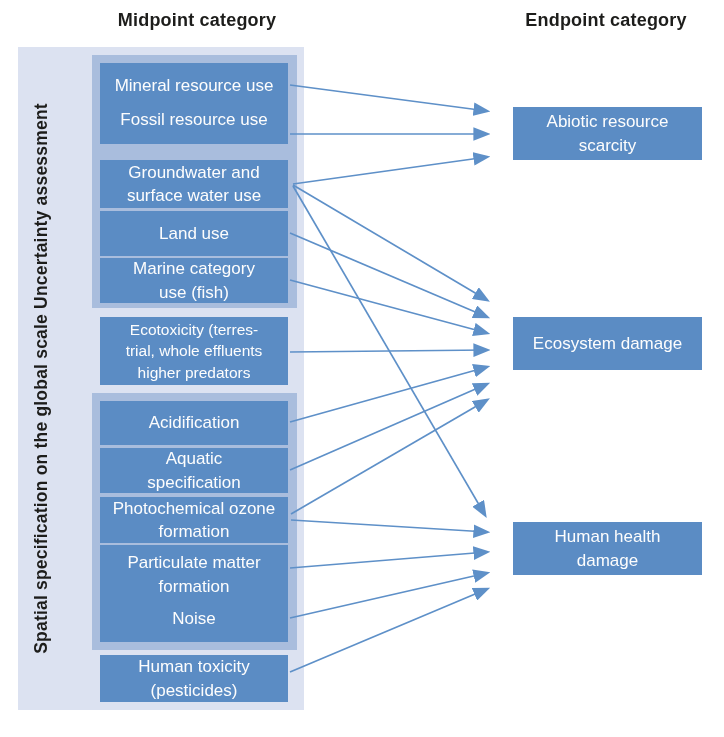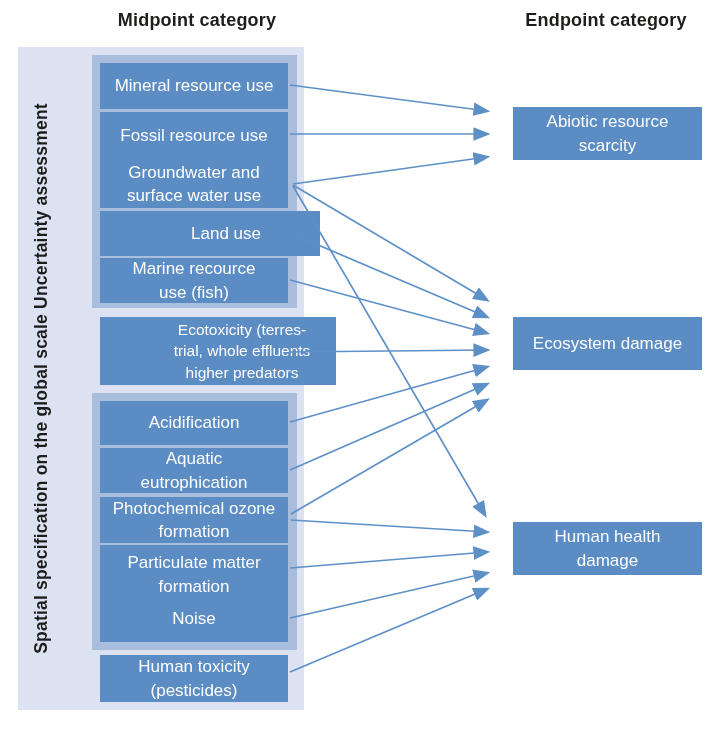--- a/index.html
+++ b/index.html
@@ -29,23 +29,23 @@
   .group{position:absolute;left:92px;width:205px;background:var(--group);}
   #group1{top:55px;height:253px;}
   #group2{top:393px;height:257px;}
   .mbox,.ebox{
     position:absolute;background:var(--box);color:var(--box-text);
     display:flex;align-items:center;justify-content:center;text-align:center;
     font-size:17px;line-height:1.38;white-space:pre-line;
   }
   .mbox{left:100px;width:188px;}
   .ebox{left:513px;width:189px;}
-  #mb1{top:63px;height:46px;}   #mb2{top:112px;height:48px;}
-  #mb3{top:160px;height:48px;}  #mb4{top:211px;height:45px;padding-left:32px;}
-  #mb5{top:258px;height:45px;}  #mb6{top:317px;height:68px;font-size:15.5px;padding-left:48px;}
+  #mb1{top:63px;height:46px;}   #mb2{top:96px;height:48px;}
+  #mb3{top:160px;height:48px;}  #mb4{top:211px;height:45px;}
+  #mb5{top:258px;height:45px;}  #mb6{top:317px;height:68px;font-size:15.5px;}
   #mb7{top:401px;height:44px;}  #mb8{top:448px;height:45px;}
   #mb9{top:497px;height:46px;}  #mb10{top:545px;height:59px;}
   #mb11{top:595px;height:47px;} #mb12{top:655px;height:47px;}
   #eb1{top:107px;height:53px;align-items:center;}  #eb2{top:317px;height:53px;}  #eb3{top:522px;height:53px;}
   #arrows{position:absolute;left:0;top:0;pointer-events:none;}
   #arrows line{stroke:var(--arrow);stroke-width:1.7;}
   #arrows .ah{fill:var(--arrow);}
 </style>
 </head>
 <body>
@@ -61,28 +61,28 @@
   </div>
 
   <div class="group" id="group1"></div>
   <div class="group" id="group2"></div>
 
   <div class="mbox" id="mb1"><span>Mineral resource use</span></div>
   <div class="mbox" id="mb2"><span>Fossil resource use</span></div>
   <div class="mbox" id="mb3"><span>Groundwater and
 surface water use</span></div>
   <div class="mbox" id="mb4"><span>Land use</span></div>
-  <div class="mbox" id="mb5"><span>Marine recource
+  <div class="mbox" id="mb5"><span>Marine category
 use (fish)</span></div>
   <div class="mbox" id="mb6"><span>Ecotoxicity (terres-
 trial, whole effluents
 higher predators</span></div>
   <div class="mbox" id="mb7"><span>Acidification</span></div>
   <div class="mbox" id="mb8"><span>Aquatic
-eutrophication</span></div>
+specification</span></div>
   <div class="mbox" id="mb9"><span>Photochemical ozone
 formation</span></div>
   <div class="mbox" id="mb10"><span>Particulate matter
 formation</span></div>
   <div class="mbox" id="mb11"><span>Noise</span></div>
   <div class="mbox" id="mb12"><span>Human toxicity
 (pesticides)</span></div>
 
   <div class="ebox" id="eb1"><span>Abiotic resource
 scarcity</span></div>

